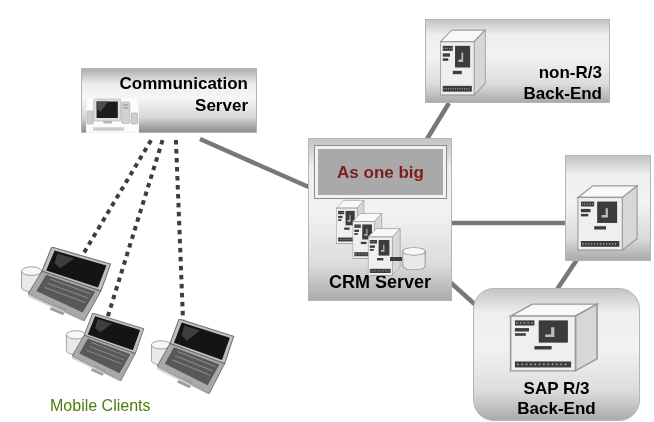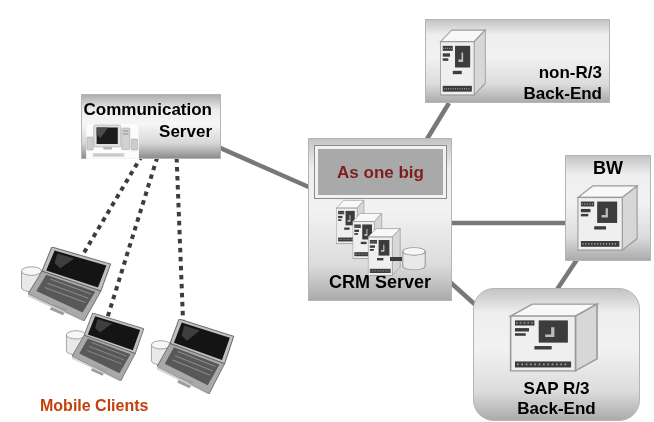--- a/index.html
+++ b/index.html
@@ -17,21 +17,21 @@
   }
   .box--comm{
     background:linear-gradient(180deg,#aeaeae 0%,#ededed 24%,#f6f6f6 46%,#d8d8d8 76%,#8d8d8d 100%);
   }
   .nlabel{font-weight:bold;color:#000;position:absolute;}
   .comm-label{top:4px;right:8px;text-align:right;font-size:17px;line-height:22px;}
   .nonr3-label{top:35px;right:7px;text-align:right;font-size:17px;line-height:21px;margin-top:7px;}
   .bw-label{top:2px;left:0;right:0;text-align:center;font-size:18px;line-height:21px;}
   .sap-label{top:90px;left:0;right:0;text-align:center;font-size:17px;line-height:20px;}
   .crm-label{bottom:7px;left:0;right:0;text-align:center;font-size:18px;}
-  .mobile-label{position:absolute;left:40px;top:397px;font-size:16px;font-weight:bold;color:#c2410c;z-index:2;}
+  .mobile-label{position:absolute;left:50px;top:397px;font-size:16px;font-weight:normal;color:#4d7c0f;z-index:2;}
   .annotation{
     position:absolute;left:6px;top:7px;width:131px;height:52px;box-sizing:border-box;
     background:#a9a9a9;border:3px solid #f2f2f2;box-shadow:0 0 0 1px #8b8b8b;
     display:flex;flex-direction:column;justify-content:center;
     text-align:center;font-size:17px;line-height:21px;font-weight:bold;color:#7f1d1d;
   }
   .icon{position:absolute;z-index:2;}
   .icon svg{display:block;width:100%;height:100%;}
 </style>
 </head>
@@ -92,21 +92,21 @@
     <line class="edge" x1="200" y1="139" x2="311" y2="188"></line>
     <line class="edge" x1="449" y1="103" x2="427" y2="139"></line>
     <line class="edge" x1="452" y1="223" x2="566" y2="223"></line>
     <line class="edge" x1="450" y1="282" x2="480" y2="309"></line>
     <line class="edge" x1="578" y1="258" x2="556" y2="291"></line>
     <line class="edge-dashed" x1="150" y1="142" x2="85" y2="251"></line>
     <line class="edge-dashed" x1="162" y1="142" x2="107" y2="319"></line>
     <line class="edge-dashed" x1="176" y1="142" x2="184" y2="345"></line>
   </svg>
 
-  <div class="box box--comm" style="left:81px;top:94px;width:140px;height:65px;">
+  <div class="box box--comm" style="left:81px;top:68px;width:176px;height:65px;">
     <div class="nlabel comm-label">
       <div>Communication</div>
       <div>Server</div>
     </div>
     <div class="icon" style="left:4px;top:28px;width:53px;height:36px;">
       <svg viewBox="0 0 110 72" preserveAspectRatio="none">
           <use href="#sym-workstation"></use>
         </svg>
     </div>
   </div>
@@ -117,21 +117,20 @@
           <use href="#sym-server"></use>
         </svg>
     </div>
     <div class="nlabel nonr3-label">
       <div>non-R/3</div>
       <div>Back-End</div>
     </div>
   </div>
 
   <div class="box" style="left:565px;top:155px;width:86px;height:106px;">
-    <div class="nlabel bw-label">BW</div>
     <div class="icon" style="left:6px;top:25px;width:74px;height:74px;">
       <svg viewBox="0 0 100 90" preserveAspectRatio="none">
           <use href="#sym-server"></use>
         </svg>
     </div>
   </div>
 
   <div class="box" style="left:473px;top:288px;width:167px;height:133px;border-radius:21px;">
     <div class="icon" style="left:28px;top:10px;width:108px;height:77px;">
       <svg viewBox="0 0 100 90" preserveAspectRatio="none">

